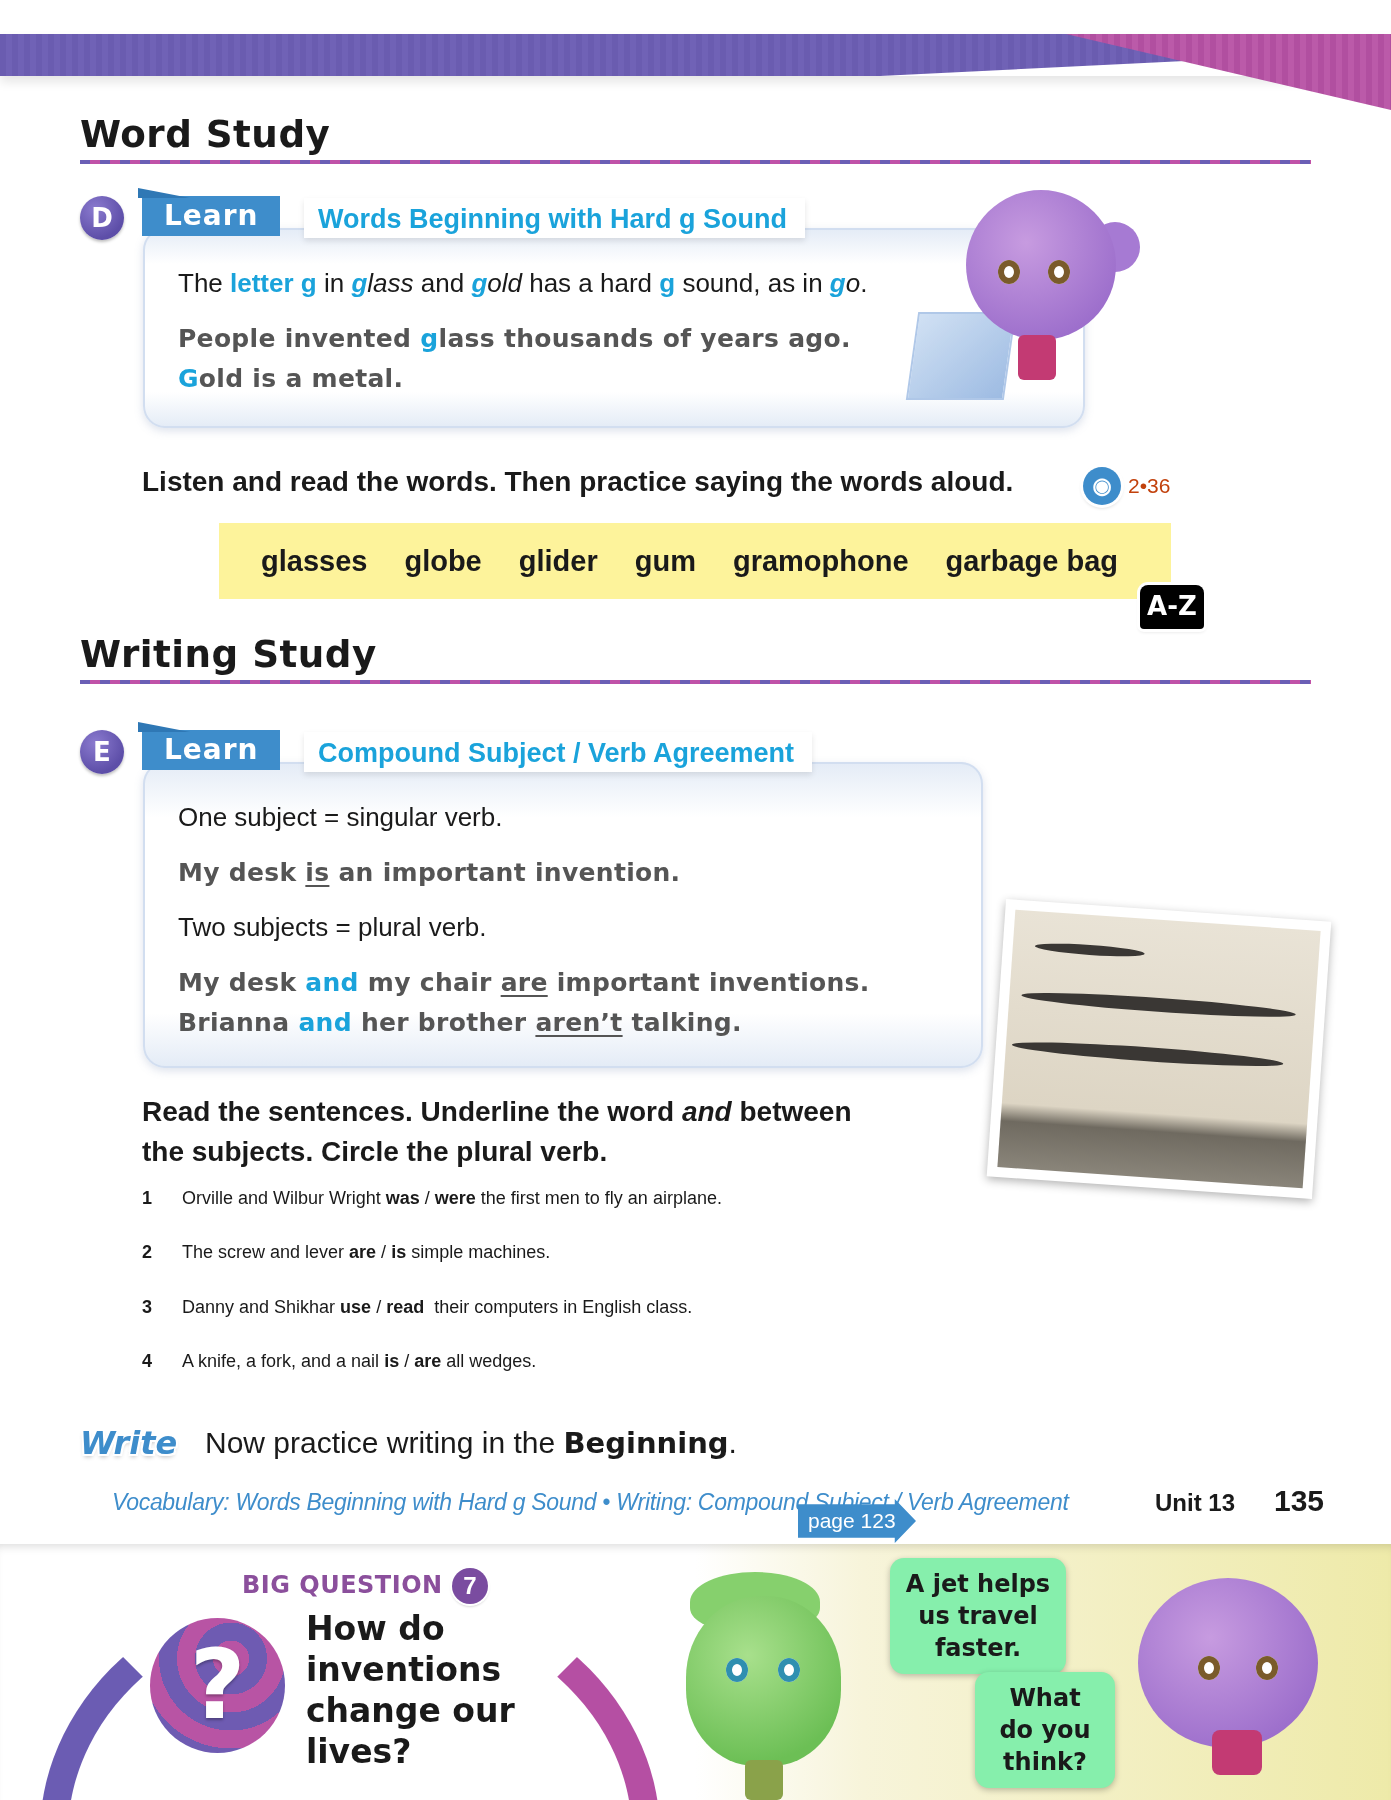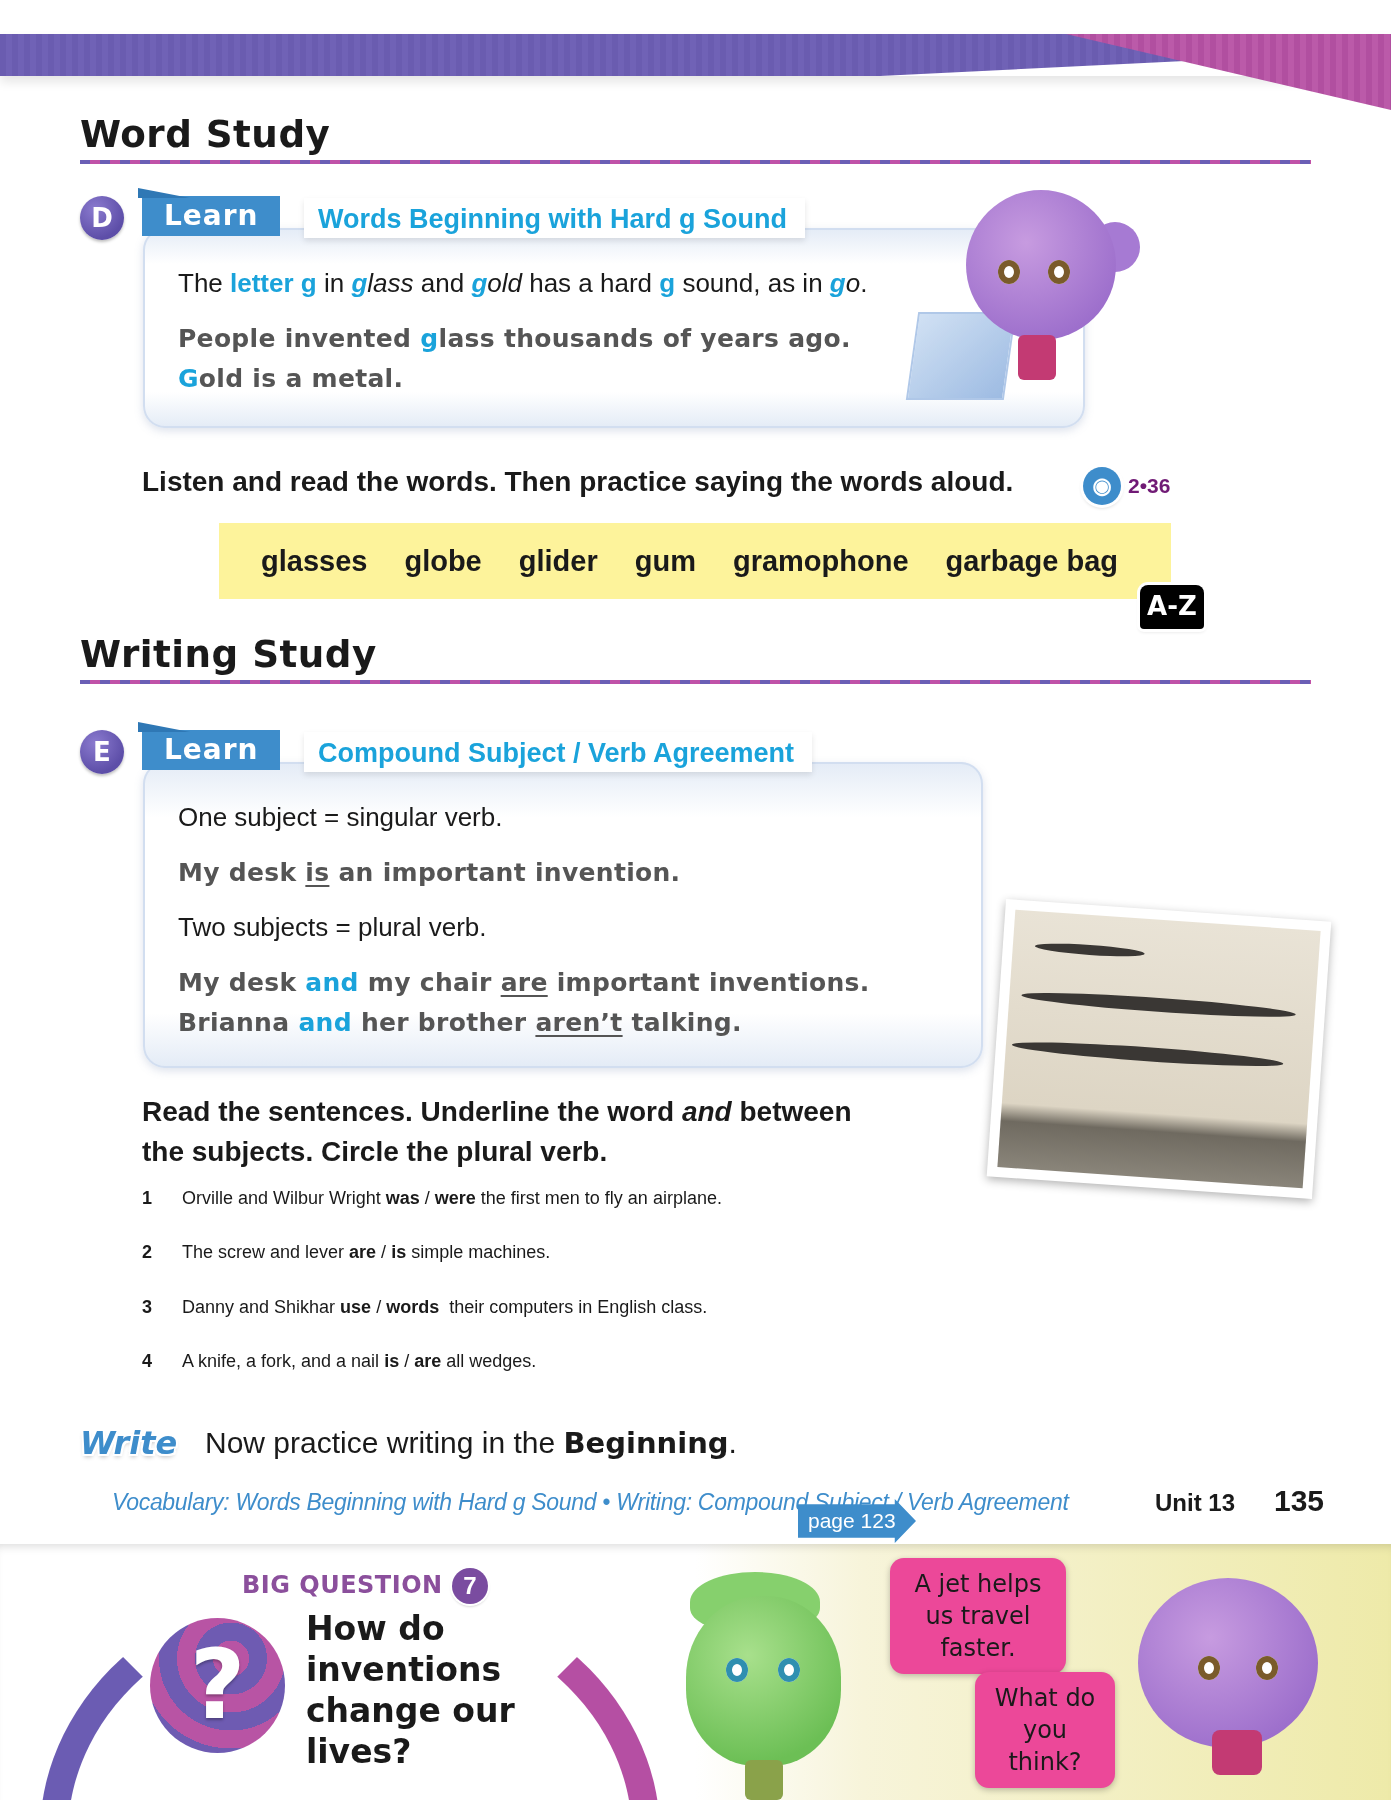--- a/index.html
+++ b/index.html
@@ -67,21 +67,21 @@
   .ital { font-style: italic; }
   .ul { text-decoration: underline; text-underline-offset: 4px; }
 
   
   .instruction { position: absolute; left: 142px; font-size: 28px; font-weight: bold; color: #1a1a1a; white-space: nowrap; }
   .audio-icon {
     position: absolute; left: 1083px; top: 467px; width: 38px; height: 38px; border-radius: 50%;
     background: #3e8dcb; box-shadow: 0 0 0 3px #fff, 0 2px 4px rgba(0,0,0,0.3);
     color: #fff; font-size: 22px; line-height: 38px; text-align: center; font-weight: bold;
   }
-  .audio-track { position: absolute; left: 1128px; top: 474px; font-size: 21px; color: #701a75; font-weight: bold; }
+  .audio-track { position: absolute; left: 1128px; top: 474px; font-size: 21px; color: #c2410c; font-weight: normal; }
   .word-bar {
     position: absolute; left: 219px; top: 523px; width: 952px; height: 76px; background: #fdf39b;
     display: flex; align-items: center; padding-left: 42px; gap: 37px;
   }
   .word-bar span { font-size: 29px; font-weight: bold; color: #1a1a1a; }
   .az-icon {
     position: absolute; left: 1140px; top: 585px; width: 64px; height: 44px;
     background: #000000; color: #fff; font-weight: bold; font-size: 26px; text-align: center; line-height: 42px;
     border-radius: 8px 8px 4px 4px; box-shadow: 0 0 0 3px #fff, 0 2px 4px rgba(0,0,0,0.2);
     font-family: "DejaVu Sans", sans-serif;
@@ -140,23 +140,23 @@
   .char-green-body { left: 745px; top: 1760px; width: 38px; height: 40px; background: #8aa24a; border-radius: 6px; }
   .char-purple-head { left: 1138px; top: 1578px; width: 180px; height: 170px; background: radial-gradient(circle at 40% 35%, #c79be0, #9d6fcc 75%); border-radius: 50%; }
   .char-purple-body { left: 1212px; top: 1730px; width: 50px; height: 45px; background: #c33a73; border-radius: 8px; }
   .char-purple2-head { left: 966px; top: 190px; width: 150px; height: 150px; background: radial-gradient(circle at 40% 35%, #c79be0, #9d6fcc 75%); border-radius: 50%; }
   .char-purple2-bun { left: 1090px; top: 222px; width: 50px; height: 50px; background: #a67ad3; border-radius: 50%; }
   .char-purple2-body { left: 1018px; top: 335px; width: 38px; height: 45px; background: #c33a73; border-radius: 6px; }
   .glass-pane { position: absolute; left: 912px; top: 312px; width: 98px; height: 88px; background: linear-gradient(135deg, #c9dcf2, #8db0de); transform: skewX(-8deg); opacity: 0.85; border: 2px solid #a3bfe5; }
   .eye { position: absolute; width: 22px; height: 24px; border-radius: 50%; background: #fff; box-shadow: inset 0 0 0 6px #7a5b2b; }
 
   .bubble {
-    position: absolute; background: #ec4899; border-radius: 14px; box-shadow: 0 2px 6px rgba(0,0,0,0.25);
+    position: absolute; background: #86efac; border-radius: 14px; box-shadow: 0 2px 6px rgba(0,0,0,0.25);
     font-size: 24px; text-align: center; line-height: 32px; color: #1a1a1a; padding: 10px 14px;
-    font-family: "DejaVu Sans", sans-serif; font-weight: normal;
+    font-family: "DejaVu Sans", sans-serif; font-weight: bold;
   }
 
   .photo-frame {
     position: absolute; left: 996px; top: 910px; width: 326px; height: 278px; background: #fff;
     transform: rotate(4deg); box-shadow: 0 3px 10px rgba(0,0,0,0.3); padding: 10px;
   }
   .photo {
     width: 100%; height: 100%;
     background: linear-gradient(180deg, #e9e3d6 0%, #ddd5c4 75%, #6f6a60 82%, #8a857a 100%);
     position: relative; overflow: hidden;
@@ -243,21 +243,21 @@
 </div>
 <div class="instruction" style="top:1136px;">the subjects. Circle the plural verb.</div>
 
 <div class="ex-item" style="top:1188px;">
   <span class="ex-num">1</span><span>Orville and Wilbur Wright </span><b>was</b><span> / </span><b>were</b><span> the first men to fly an airplane.</span>
 </div>
 <div class="ex-item" style="top:1242px;">
   <span class="ex-num">2</span><span>The screw and lever </span><b>are</b><span> / </span><b>is</b><span> simple machines.</span>
 </div>
 <div class="ex-item" style="top:1297px;">
-  <span class="ex-num">3</span><span>Danny and Shikhar </span><b>use</b><span> / </span><b>words</b><span style="white-space:pre">  their computers in English class.</span>
+  <span class="ex-num">3</span><span>Danny and Shikhar </span><b>use</b><span> / </span><b>read</b><span style="white-space:pre">  their computers in English class.</span>
 </div>
 <div class="ex-item" style="top:1351px;">
   <span class="ex-num">4</span><span>A knife, a fork, and a nail </span><b>is</b><span> / </span><b>are</b><span> all wedges.</span>
 </div>
 
 <div class="write-logo">Write</div>
 <div class="write-text">
   <span>Now practice writing in the </span><b>Beginning</b><span>.</span>
 </div>
 <div class="page-arrow">page 123</div>

